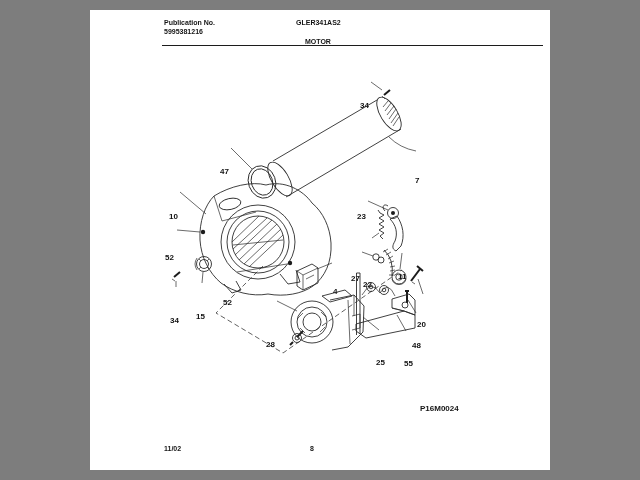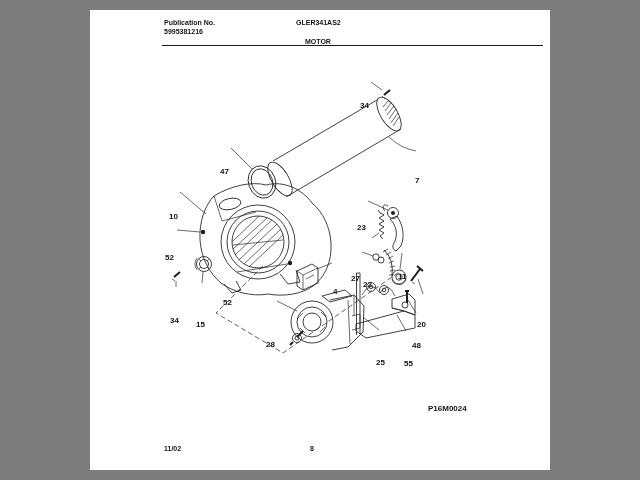--- a/index.html
+++ b/index.html
@@ -36,34 +36,34 @@
   <div class="paper"></div>
 
   <div class="txt" style="left:164px;top:18px;">Publication No.</div>
   <div class="txt" style="left:164px;top:27px;">5995381216</div>
   <div class="txt" style="left:296px;top:18px;">GLER341AS2</div>
   <div class="txt" style="left:305px;top:37px;">MOTOR</div>
   <div class="rule"></div>
 
   <div class="txt" style="left:164px;top:444px;">11/02</div>
   <div class="txt" style="left:310px;top:444px;">8</div>
-  <div class="txt" style="left:420px;top:404px;font-size:8px;margin-left:8px;">P16M0024</div>
+  <div class="txt" style="left:420px;top:404px;font-size:8px;">P16M0024</div>
 
   <div class="txt callout" style="left:360px;top:73px;">34</div>
   <div class="txt callout" style="left:415px;top:148px;">7</div>
   <div class="txt callout" style="left:220px;top:139px;">47</div>
   <div class="txt callout" style="left:169px;top:184px;">10</div>
   <div class="txt callout" style="left:165px;top:225px;">52</div>
-  <div class="txt callout" style="left:357px;top:195px;">23</div>
+  <div class="txt callout" style="left:357px;top:184px;">23</div>
   <div class="txt callout" style="left:363px;top:252px;">22</div>
   <div class="txt callout" style="left:351px;top:246px;">27</div>
   <div class="txt callout" style="left:398px;top:244px;">11</div>
   <div class="txt callout" style="left:417px;top:292px;">20</div>
   <div class="txt callout" style="left:170px;top:288px;">34</div>
-  <div class="txt callout" style="left:196px;top:292px;">15</div>
+  <div class="txt callout" style="left:196px;top:284px;">15</div>
   <div class="txt callout" style="left:223px;top:270px;">52</div>
   <div class="txt callout" style="left:333px;top:259px;">4</div>
   <div class="txt callout" style="left:266px;top:312px;">28</div>
   <div class="txt callout" style="left:376px;top:330px;">25</div>
   <div class="txt callout" style="left:404px;top:331px;">55</div>
   <div class="txt callout" style="left:412px;top:313px;text-align:center;">48</div>
 
   <svg class="art" width="640" height="480" viewBox="0 0 640 480">
 
     <g>

